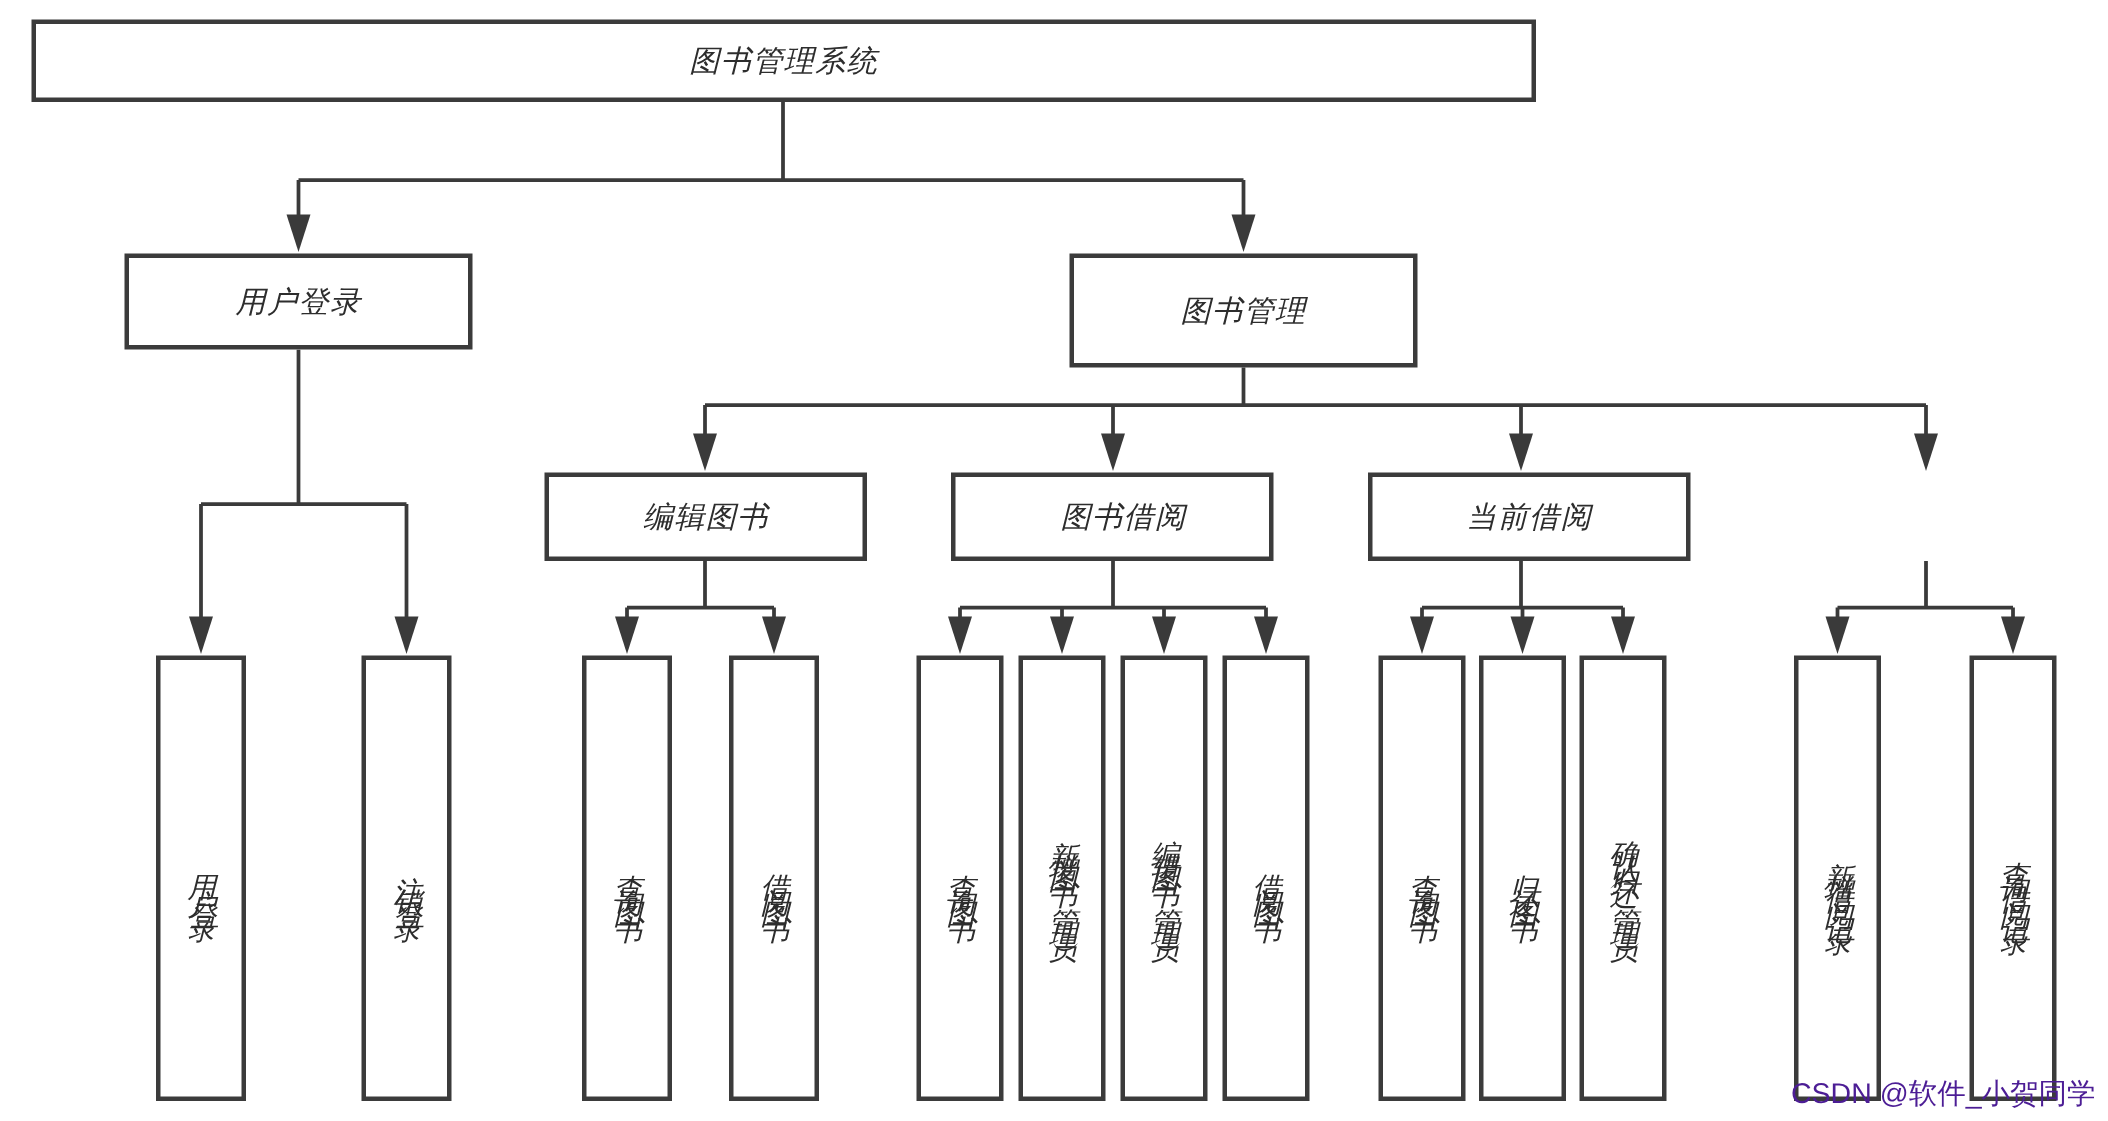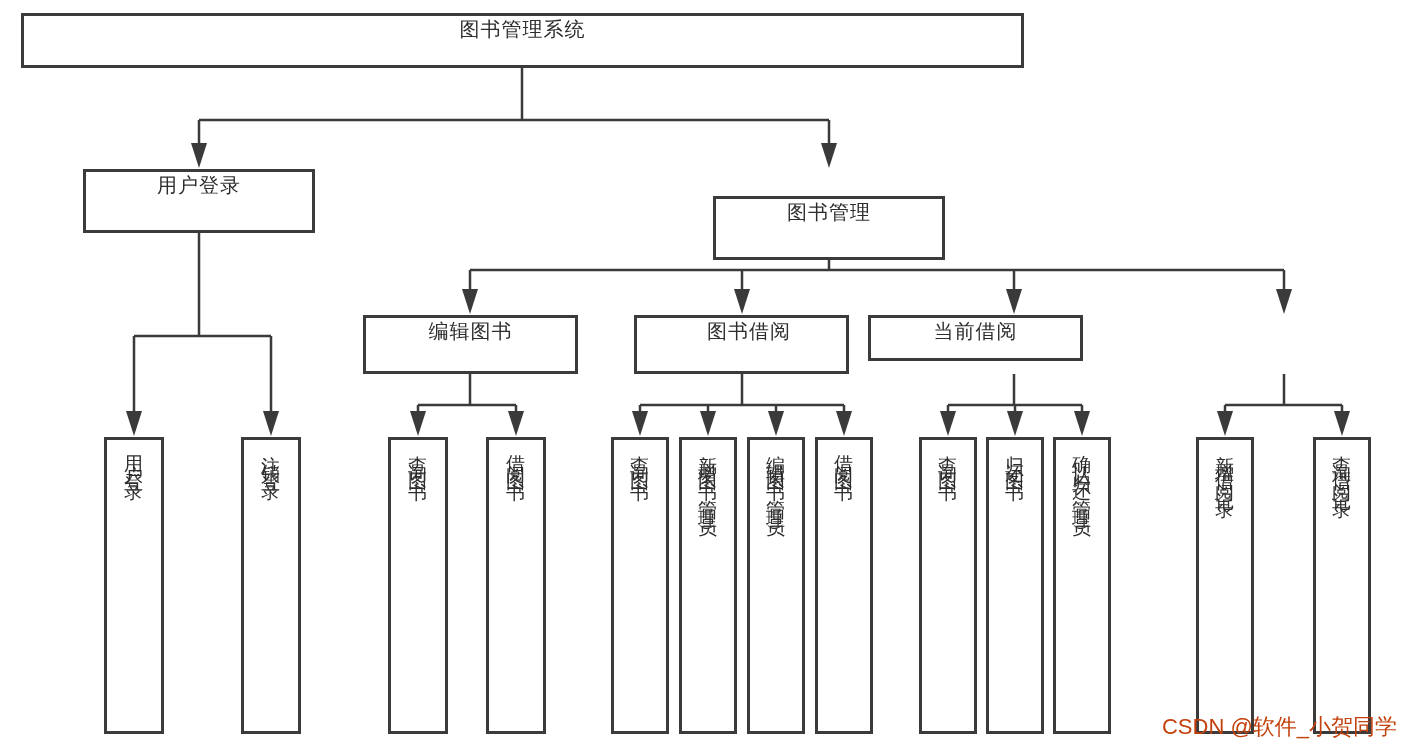--- a/index.html
+++ b/index.html
@@ -11,61 +11,62 @@
     overflow:hidden;
   }
   #wires{position:absolute;left:0;top:0;z-index:0;}
   #wires path{stroke:#3a3a3a;stroke-width:2.5;fill:none;}
   #wires polygon{fill:#3a3a3a;stroke:none;}
   .box{
     position:absolute;
     box-sizing:border-box;
     background:#ffffff;
     border:3px solid #3b3b3b;
-    display:flex;align-items:flex-start;justify-content:center;
+    display:flex;align-items:center;justify-content:center;
     color:#2d2d2d;
     z-index:1;
+    font-style:italic;
   }
   .h-label{font-size:20px;letter-spacing:1px;white-space:nowrap;}
   .v-node{top:437px;height:297px;}
   .v-label{
     writing-mode:vertical-rl;
     text-orientation:mixed;
     font-size:19px;
     letter-spacing:9px;
     line-height:1;
     white-space:nowrap;
   }
   
   #b-root{left:21px;top:13px;width:1003px;height:55px;}
   #b-login{left:83px;top:169px;width:232px;height:64px;}
-  #b-mgmt{left:713px;top:169px;width:232px;height:64px;margin-top:27px;}
+  #b-mgmt{left:713px;top:169px;width:232px;height:76px;}
   #b-rec{left:363px;top:315px;width:215px;height:59px;}
   #b-bor{left:634px;top:315px;width:215px;height:59px;padding-left:15px;}
-  #b-cur{left:868px;top:315px;width:215px;height:46px;}
+  #b-cur{left:912px;top:315px;width:215px;height:59px;}
   #b-his{left:1176px;top:315px;width:215px;height:59px;}
   
   #l1{left:104px;width:60px;}
   #l2{left:241px;width:60px;}
   #l3{left:388px;width:60px;}
   #l4{left:486px;width:60px;}
   #l5{left:611px;width:58px;}
   #l6{left:679px;width:58px;}
   #l7{left:747px;width:58px;}
   #l8{left:815px;width:58px;}
   #l9{left:919px;width:58px;}
   #l10{left:986px;width:58px;}
   #l11{left:1053px;width:58px;}
   #l12{left:1196px;width:58px;}
   #l13{left:1313px;width:58px;}
   #watermark{
     position:absolute;
     right:8px;bottom:5px;
-    font-size:22px;
-    color:#c2410c;
+    font-size:19px;
+    color:#4c1d95;
     z-index:2;
     white-space:nowrap;
   }
 </style>
 </head>
 <body>
 
 <div id="canvas">
 
   <svg id="wires" width="1405" height="747" viewBox="0 0 1405 747">

